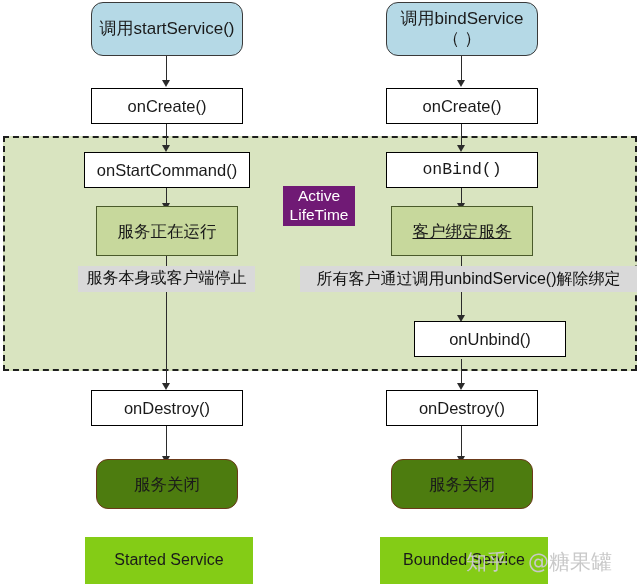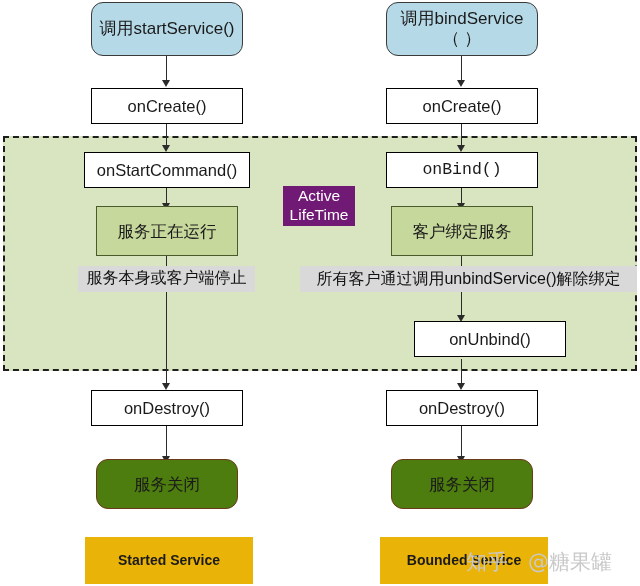--- a/index.html
+++ b/index.html
@@ -58,24 +58,23 @@
     border-radius: 12px;
     font-size: 16.5px;
   }
   
   .strip-grey {
     background: #d9d9d9;
     font-size: 16px;
     color: #111111;
   }
   .strip-legend {
-    background: #eab308;
-    font-size: 14px;
+    background: #84cc16;
+    font-size: 16px;
     color: #1a1a1a;
-    font-weight: bold;
   }
   .label-active {
     background: #701a75;
     color: #ffffff;
     font-size: 15.5px;
     line-height: 1.22;
   }
   
   .region-dashed {
     position: absolute;
@@ -163,21 +162,21 @@
 
   <div class="node box-blue" style="left:386px; top:2px; width:152px; height:54px; flex-direction:column;">
     <span>调用bindService</span>
     <span>（ ）</span>
   </div>
 
   <div class="node box-white" style="left:386px; top:88px; width:152px; height:36px;">onCreate()</div>
 
   <div class="node box-white" style="left:386px; top:152px; width:152px; height:36px;font-family:Liberation Mono, monospace;">onBind()</div>
 
-  <div class="node box-green" style="left:391px; top:206px; width:142px; height:50px;">客户绑定服务</div>
+  <div class="node box-green" style="left:391px; top:206px; width:142px; height:50px;text-decoration:underline;">客户绑定服务</div>
 
   <div class="node strip-grey" style="left:300px; top:266px; width:337px; height:26px;">所有客户通过调用unbindService()解除绑定</div>
 
   <div class="node box-white" style="left:386px; top:321px; width:152px; height:36px;margin-left:28px;">onUnbind()</div>
 
   <div class="node box-white" style="left:386px; top:390px; width:152px; height:36px;">onDestroy()</div>
 
   <div class="node box-orange" style="left:391px; top:459px; width:142px; height:50px;">服务关闭</div>
 
   <div class="node strip-legend" style="left:380px; top:537px; width:168px; height:47px;">Bounded Service</div>

